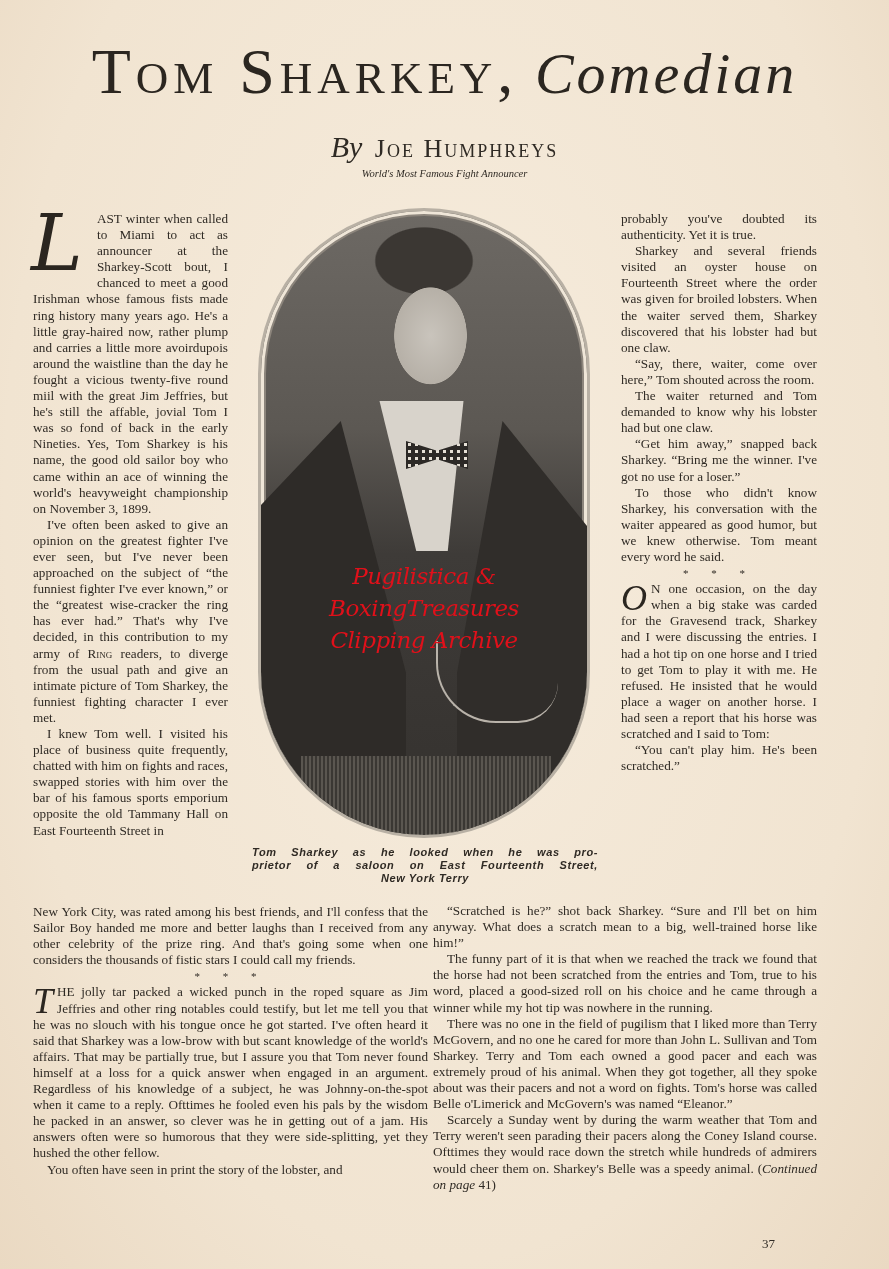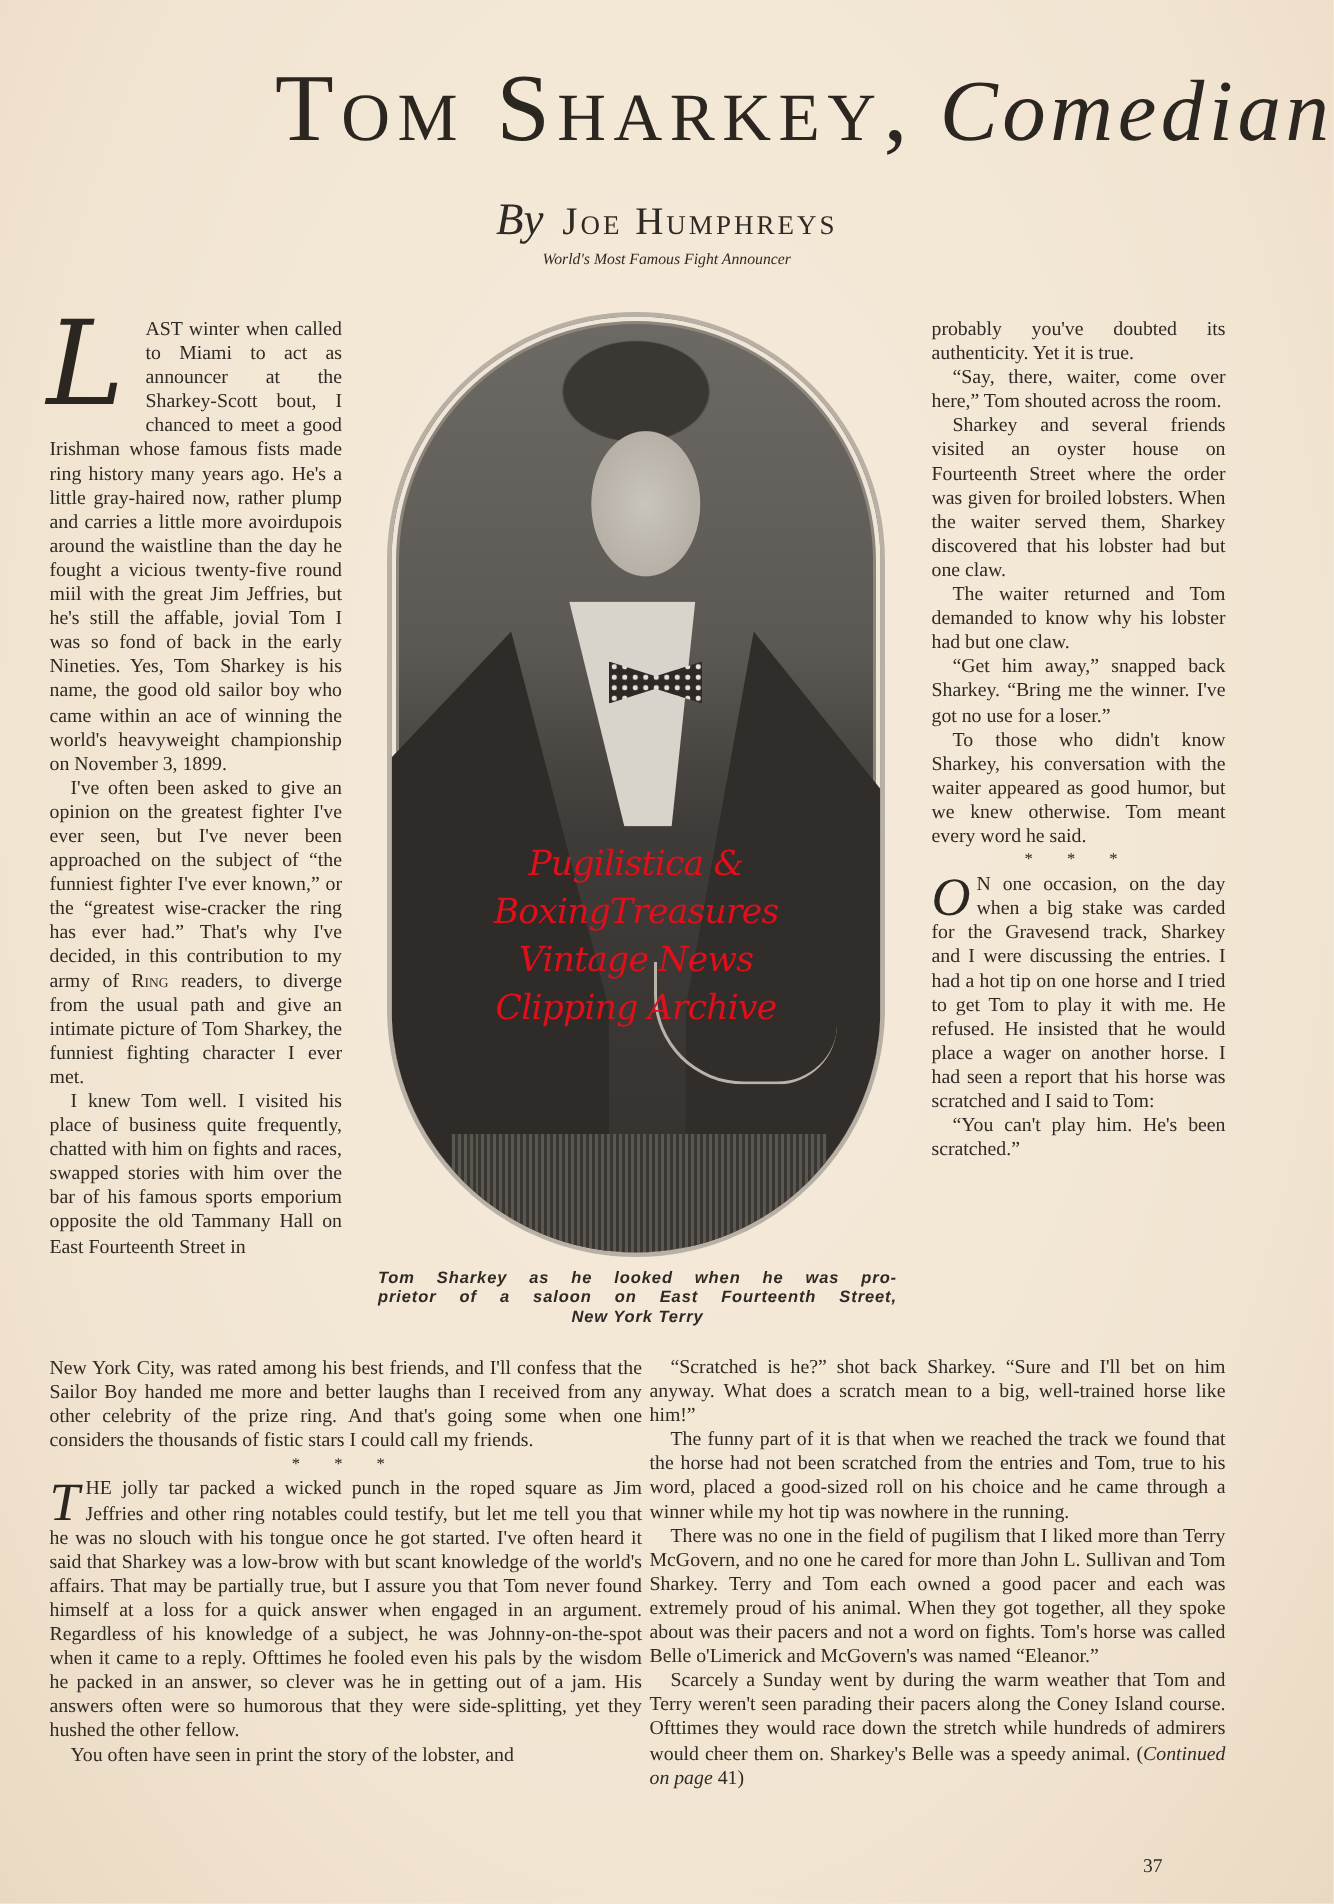--- a/index.html
+++ b/index.html
@@ -114,21 +114,21 @@
   .caption .l1, .caption .l2 { display: block; text-align: justify; text-align-last: justify; }
   .pagenum {
     position: absolute; left: 762px; top: 1236px; font-size: 13px;
   }
 </style>
 </head>
 <body>
 
 <div class="page">
 
-  <h1 class="title" style="margin:0;font-weight:normal;text-align:right;">
+  <h1 class="title" style="margin:0;font-weight:normal;">
     <span class="sc">Tom Sharkey,</span>
     <span class="it">Comedian</span>
   </h1>
 
   <div class="byline">
     <span class="by">By</span>
     <span class="name">Joe Humphreys</span>
   </div>
   <div class="subtitle">World's Most Famous Fight Announcer</div>
 
@@ -146,33 +146,32 @@
       <div class="jacket-r"></div>
       <div class="shirt"></div>
       <div class="bowtie"></div>
       <div class="watchchain"></div>
       <div class="vest-stripes"></div>
     </div>
   </div>
   <div class="watermark">
     <div>Pugilistica &amp;</div>
     <div>BoxingTreasures</div>
-    <div>Vintage News</div>
     <div>Clipping Archive</div>
   </div>
   <div class="caption">
     <span class="l1">Tom Sharkey as he looked when he was pro-</span>
     <span class="l2">prietor of a saloon on East Fourteenth Street,</span>
     <span>New York Terry</span>
   </div>
 
   <div class="col col-right">
     <p class="noind">probably you've doubted its authenticity. Yet it is true.</p>
+    <p>Sharkey and several friends visited an oyster house on Fourteenth Street where the order was given for broiled lobsters. When the waiter served them, Sharkey discovered that his lobster had but one claw.</p>
     <p>“Say, there, waiter, come over here,” Tom shouted across the room.</p>
-    <p>Sharkey and several friends visited an oyster house on Fourteenth Street where the order was given for broiled lobsters. When the waiter served them, Sharkey discovered that his lobster had but one claw.</p>
     <p>The waiter returned and Tom demanded to know why his lobster had but one claw.</p>
     <p>“Get him away,” snapped back Sharkey. “Bring me the winner. I've got no use for a loser.”</p>
     <p>To those who didn't know Sharkey, his conversation with the waiter appeared as good humor, but we knew otherwise. Tom meant every word he said.</p>
     <p class="stars">* * *</p>
     <p class="noind">
       <span class="dropcap-O">O</span><span>N one occasion, on the day when a big stake was carded for the Gravesend track, Sharkey and I were discussing the entries. I had a hot tip on one horse and I tried to get Tom to play it with me. He refused. He insisted that he would place a wager on another horse. I had seen a report that his horse was scratched and I said to Tom:</span>
     </p>
     <p>“You can't play him. He's been scratched.”</p>
   </div>
 

